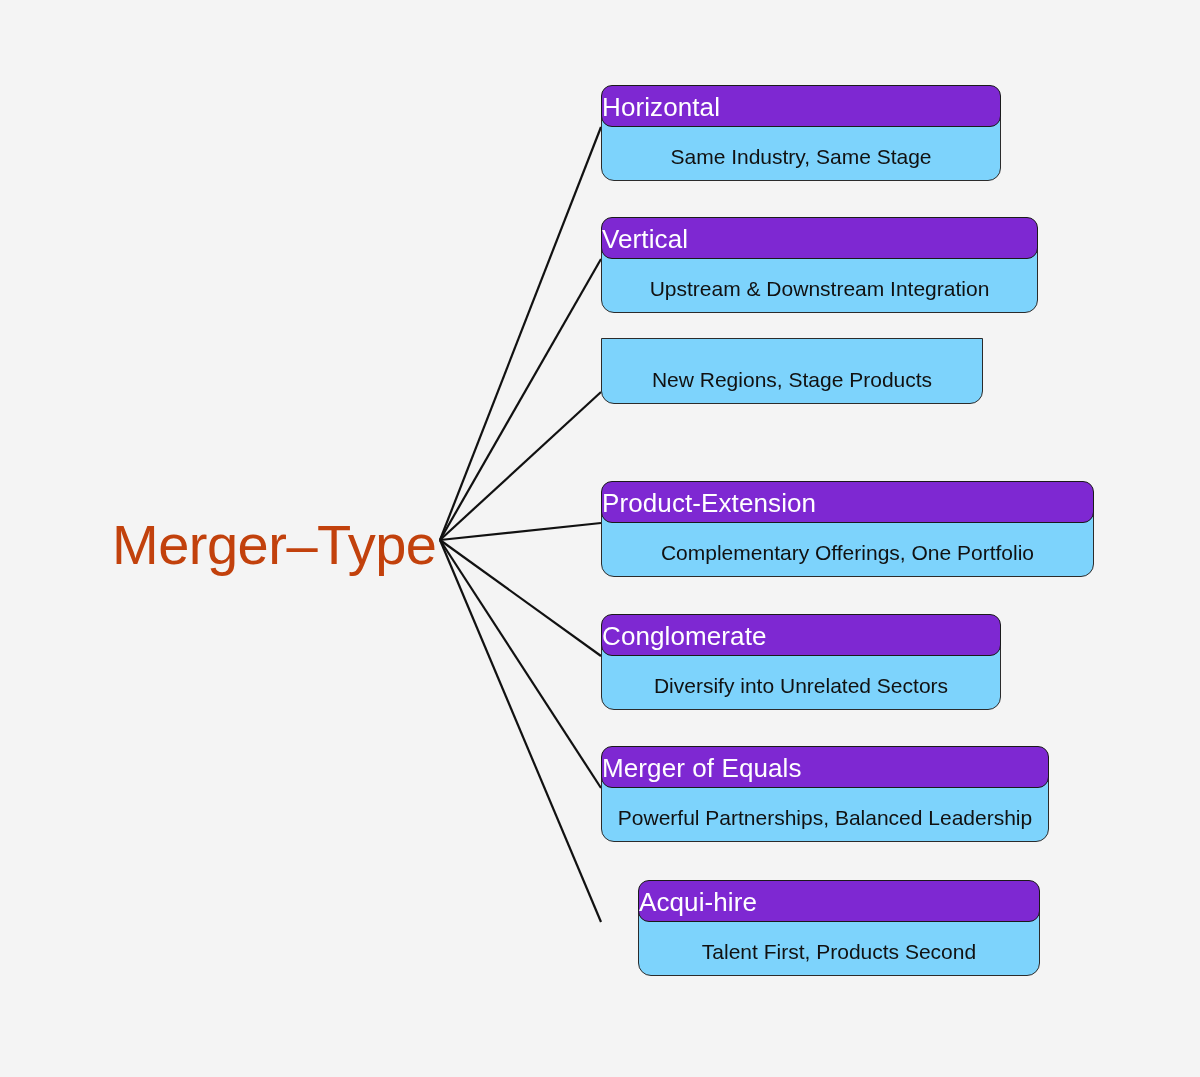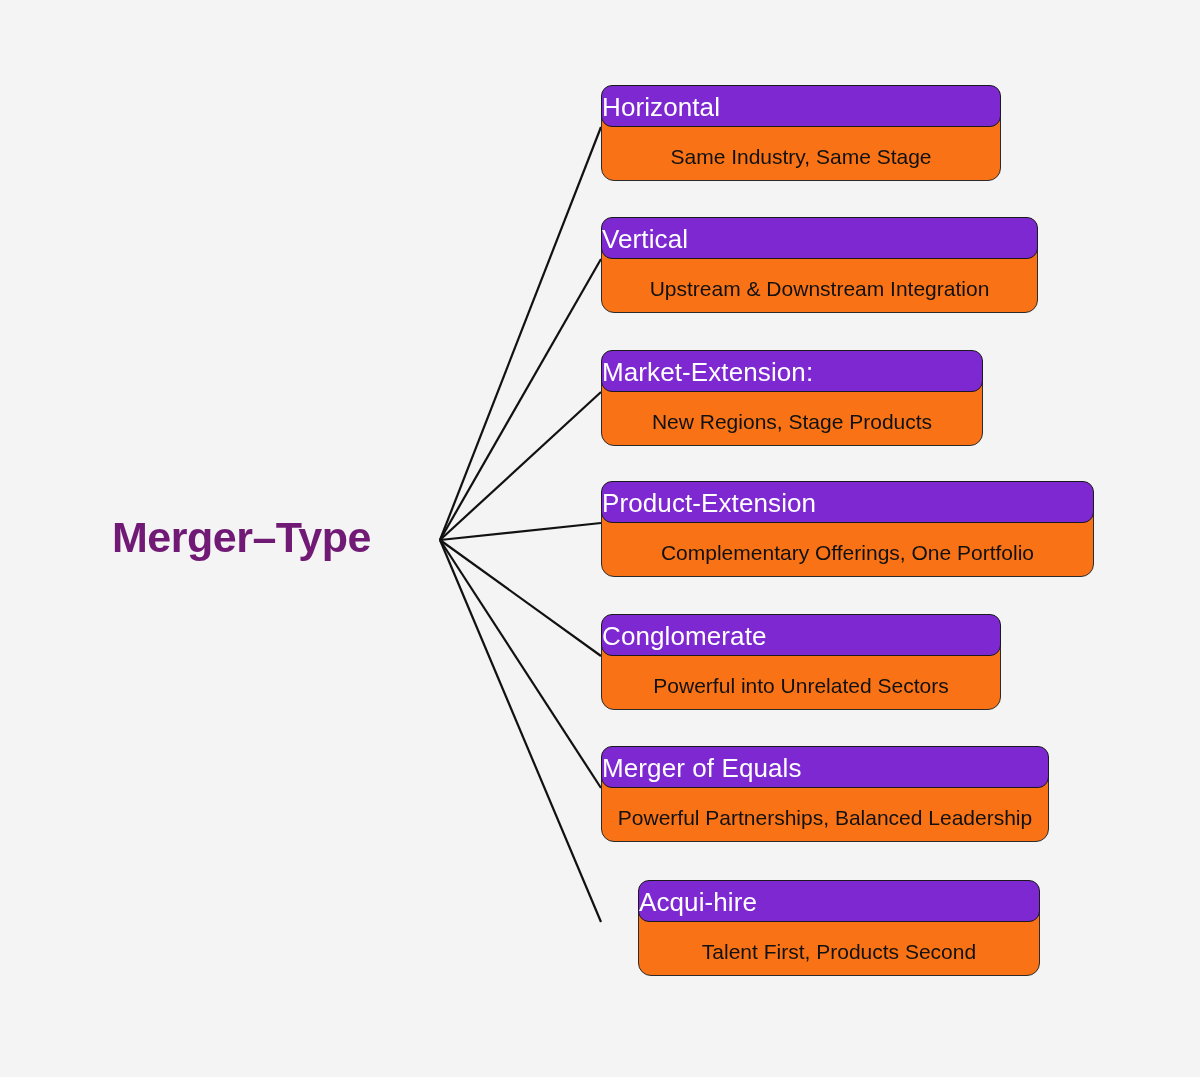--- a/index.html
+++ b/index.html
@@ -24,24 +24,24 @@
     left: 0;
     top: 0;
     width: 1200px;
     height: 1077px;
     pointer-events: none;
   }
   #root-label {
     position: absolute;
     left: 112px;
     top: 514px;
-    font-size: 43px;
-    font-weight: 700;
+    font-size: 56px;
+    font-weight: 400;
     letter-spacing: -0.5px;
-    color: #701a75;
+    color: #c2410c;
     white-space: nowrap;
     line-height: 1.1;
   }
   .card {
     position: absolute;
     left: 601px;
   }
   .card-header {
     background: #7e28d2;
     color: #ffffff;
@@ -52,21 +52,21 @@
     text-align: left;
     font-size: 26px;
     font-weight: 400;
     letter-spacing: 0.1px;
     position: relative;
     z-index: 3;
     box-sizing: border-box;
     overflow: hidden;
   }
   .card-body {
-    background: #f97316;
+    background: #7dd3fc;
     color: #111111;
     border: 1px solid #2b2b2b;
     border-radius: 0 0 13px 13px;
     margin-top: -12px;
     padding-top: 16px;
     height: 66px;
     line-height: 50px;
     text-align: center;
     font-size: 21px;
     position: relative;
@@ -96,30 +96,29 @@
   <div id="cards">
       <div class="card" style="top: 85px; width: 400px;">
         <div class="card-header">Horizontal</div>
         <div class="card-body">Same Industry, Same Stage</div>
       </div>
       <div class="card" style="top: 217px; width: 437px;">
         <div class="card-header">Vertical</div>
         <div class="card-body">Upstream &amp; Downstream Integration</div>
       </div>
       <div class="card" style="top: 350px; width: 382px;">
-        <div class="card-header">Market-Extension:</div>
         <div class="card-body">New Regions, Stage Products</div>
       </div>
       <div class="card" style="top: 481px; width: 493px; border-radius: 27px;">
         <div class="card-header">Product-Extension</div>
         <div class="card-body">Complementary Offerings, One Portfolio</div>
       </div>
       <div class="card" style="top: 614px; width: 400px;">
         <div class="card-header">Conglomerate</div>
-        <div class="card-body">Powerful into Unrelated Sectors</div>
+        <div class="card-body">Diversify into Unrelated Sectors</div>
       </div>
       <div class="card" style="top: 746px; width: 448px;">
         <div class="card-header">Merger of Equals</div>
         <div class="card-body">Powerful Partnerships, Balanced Leadership</div>
       </div>
       <div class="card" style="top: 880px; width: 402px; padding-left: 37px;">
         <div class="card-header">Acqui-hire</div>
         <div class="card-body">Talent First, Products Second</div>
       </div>
     </div>

